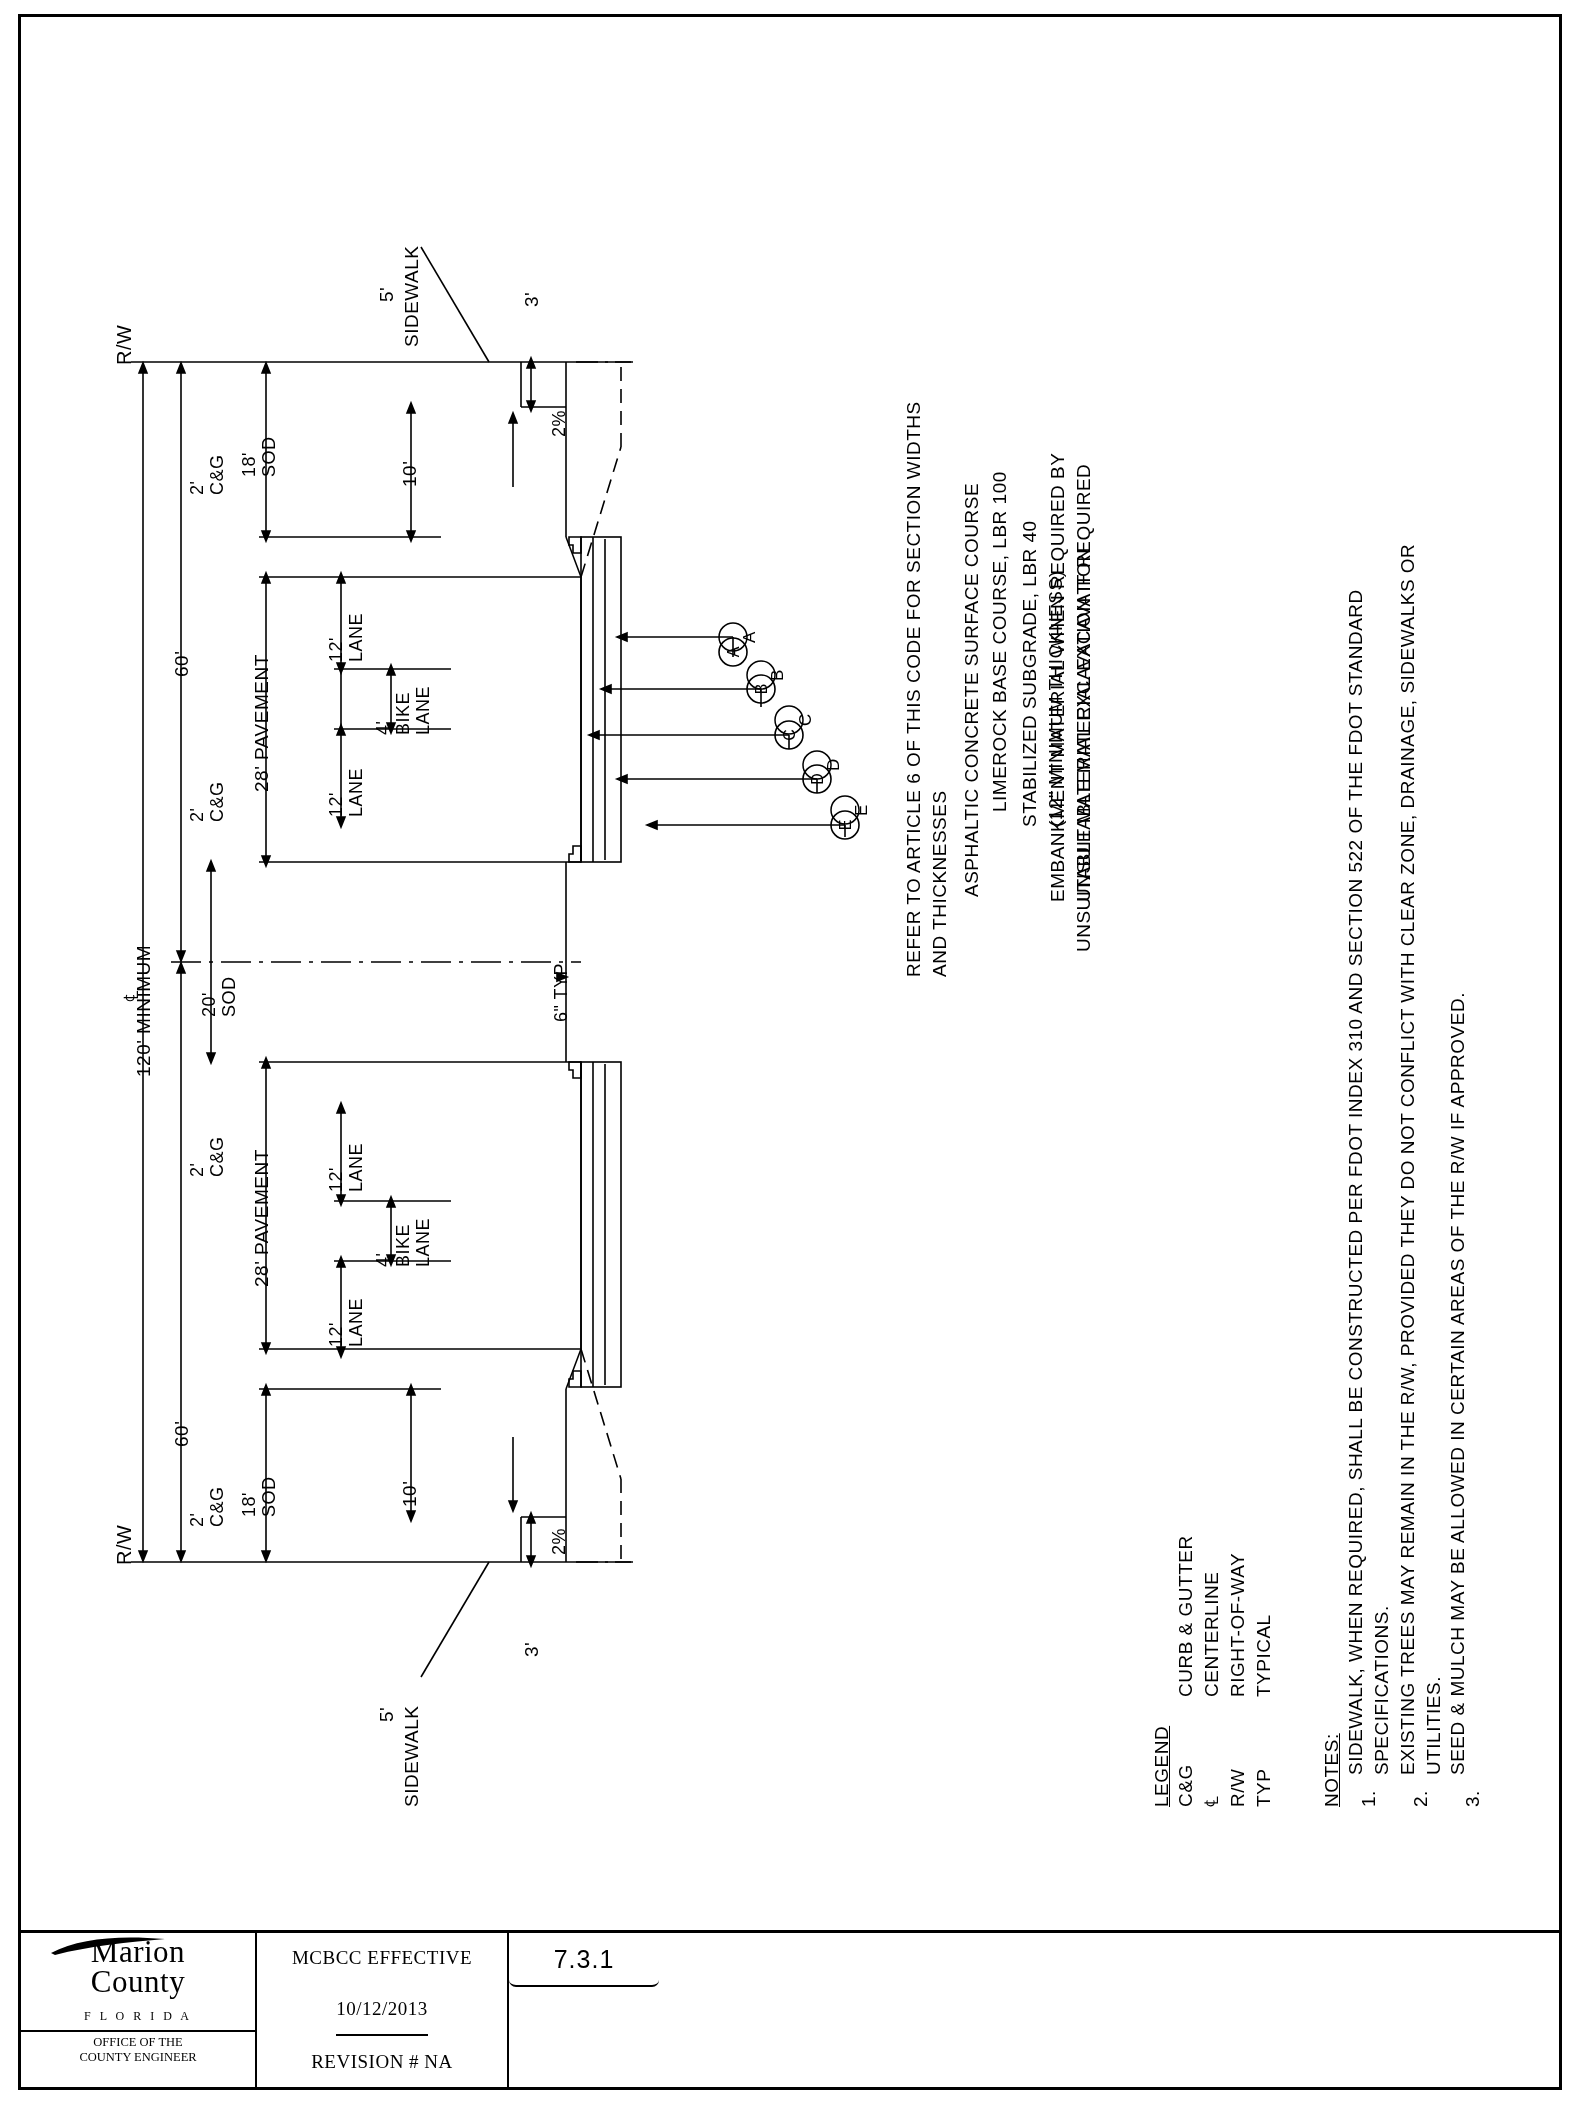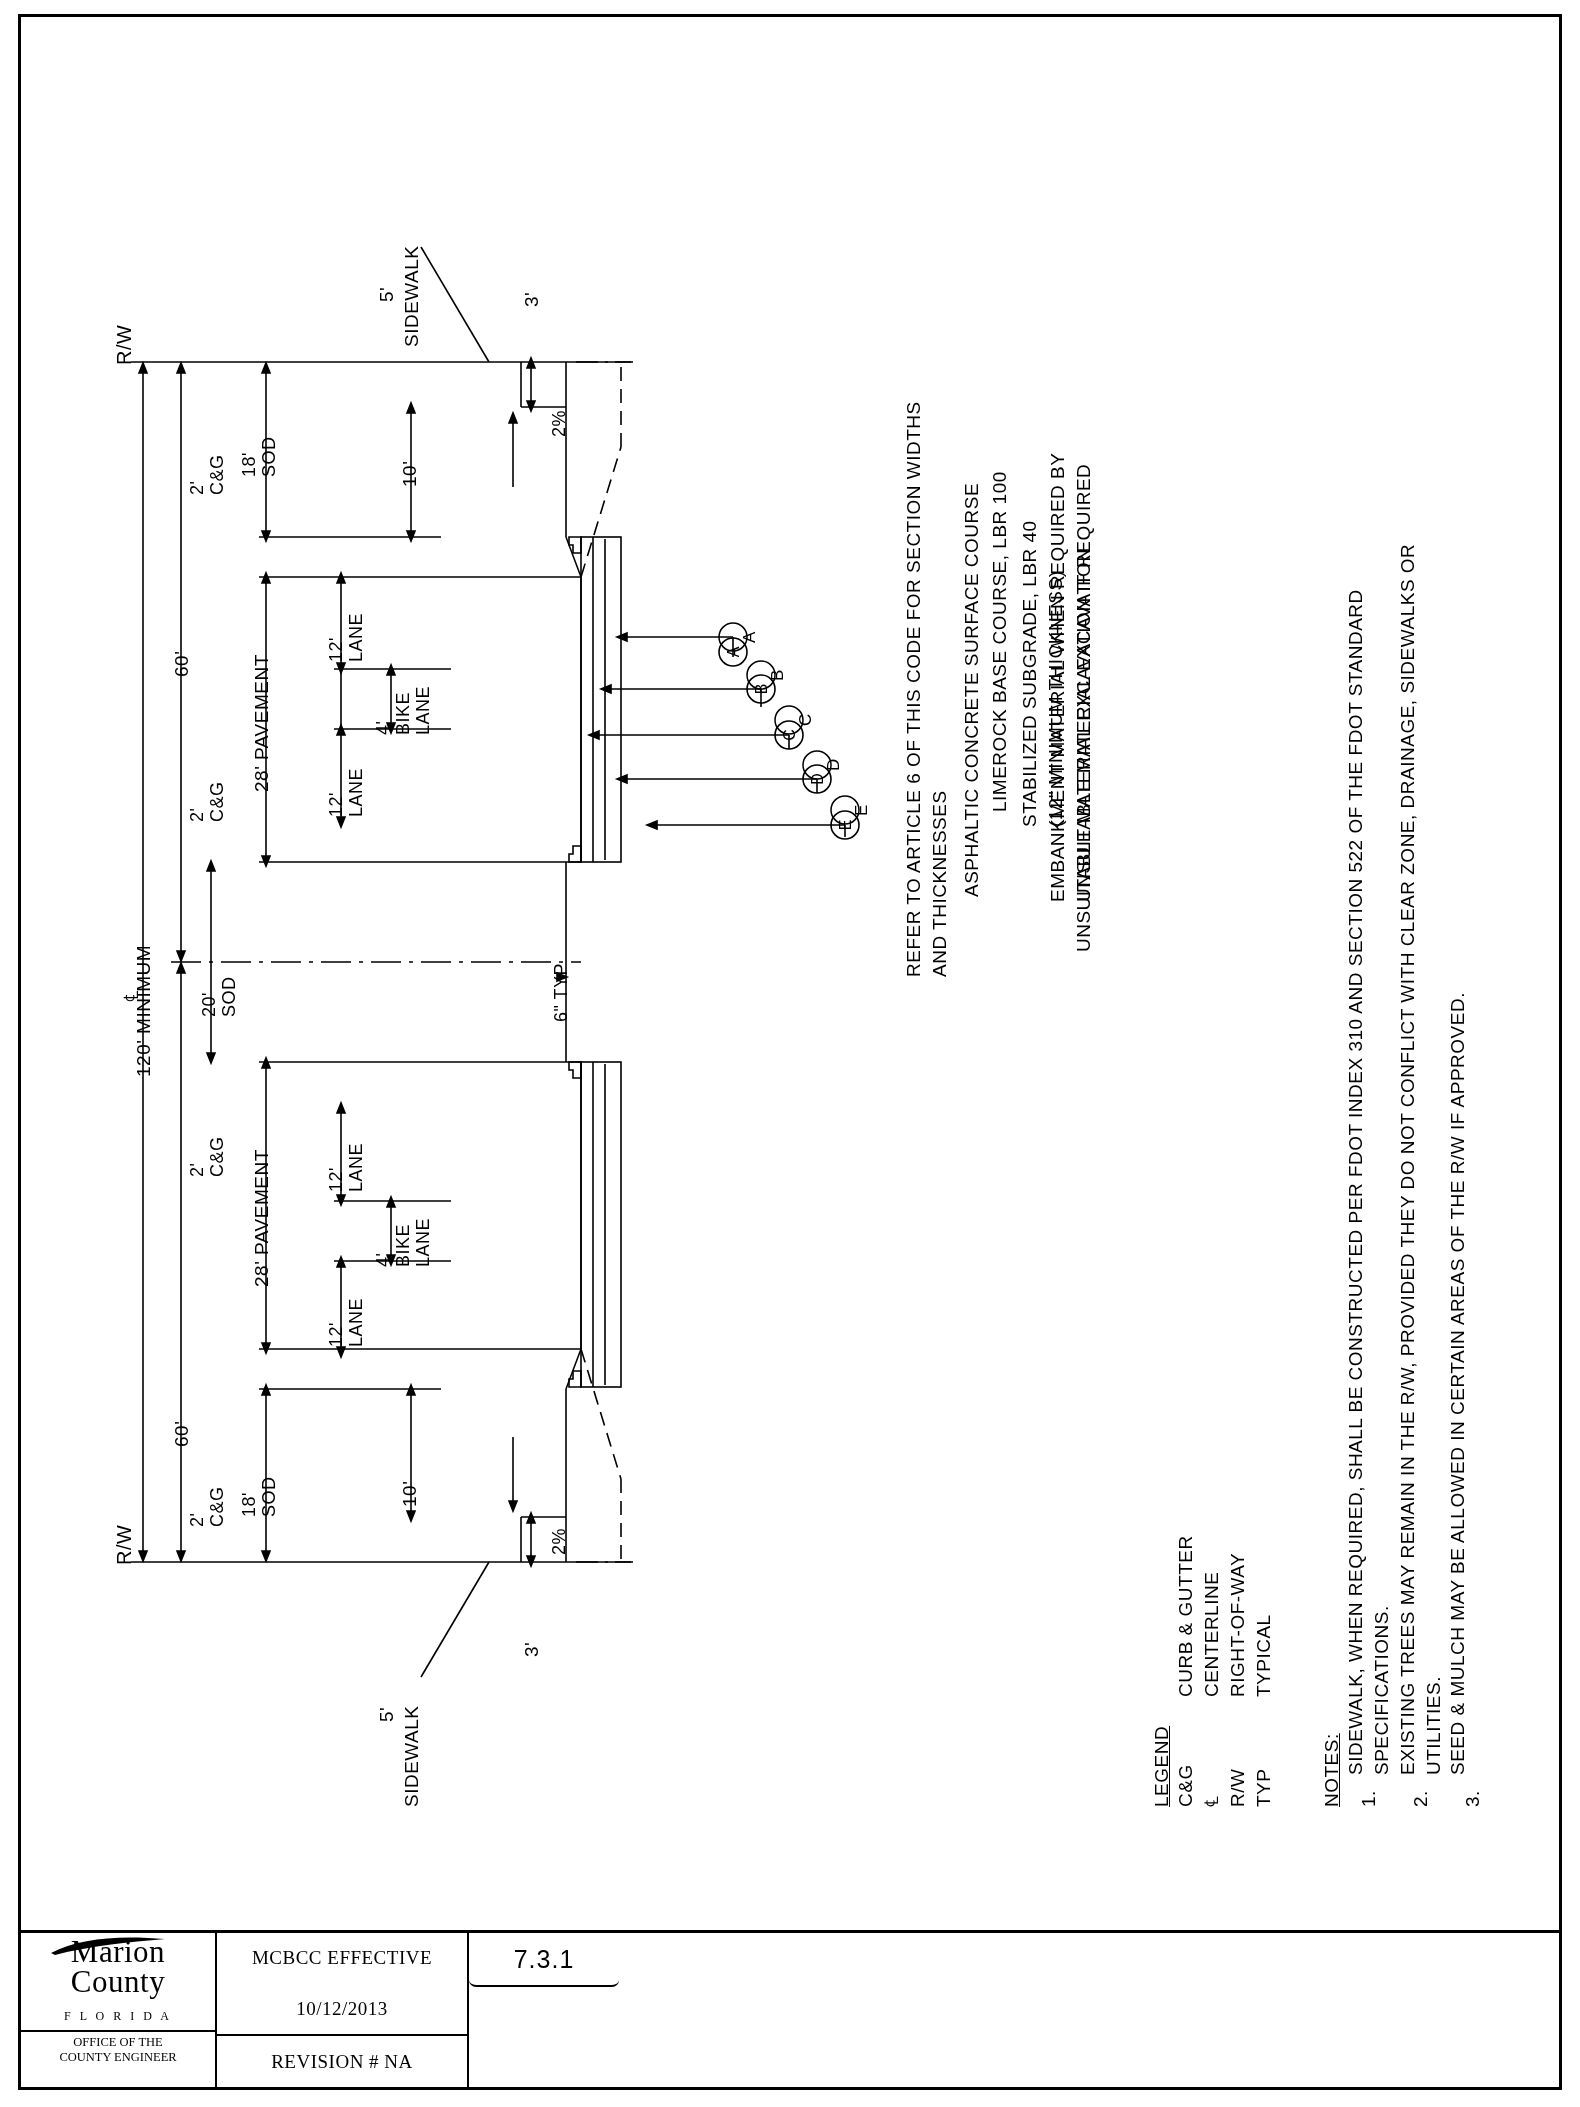--- a/index.html
+++ b/index.html
@@ -48,21 +48,21 @@
     position: absolute;
     left: 0;
     bottom: 0;
     width: 100%;
     height: 157px;
     border-top: 3px solid #000;
     box-sizing: border-box;
     display: flex;
   }
   .tb-logo {
-    width: 196px;
+    width: 236px;
     border-right: 2px solid #000;
     box-sizing: border-box;
     display: flex;
     flex-direction: column;
     align-items: center;
     justify-content: flex-start;
     padding-top: 4px;
     position: relative;
   }
   .logo-marion {
@@ -100,20 +100,21 @@
     line-height: 15px;
     padding-top: 3px;
     box-sizing: border-box;
   }
   .tb-eff {
     width: 252px;
     border-right: 2px solid #000;
     box-sizing: border-box;
     display: flex;
     flex-direction: column;
+    align-items: center;
   }
   .tb-eff-row {
     flex: 1;
     display: flex;
     align-items: center;
     justify-content: center;
     font-family: "Liberation Serif", serif;
     font-size: 19px;
     letter-spacing: 0.5px;
   }

